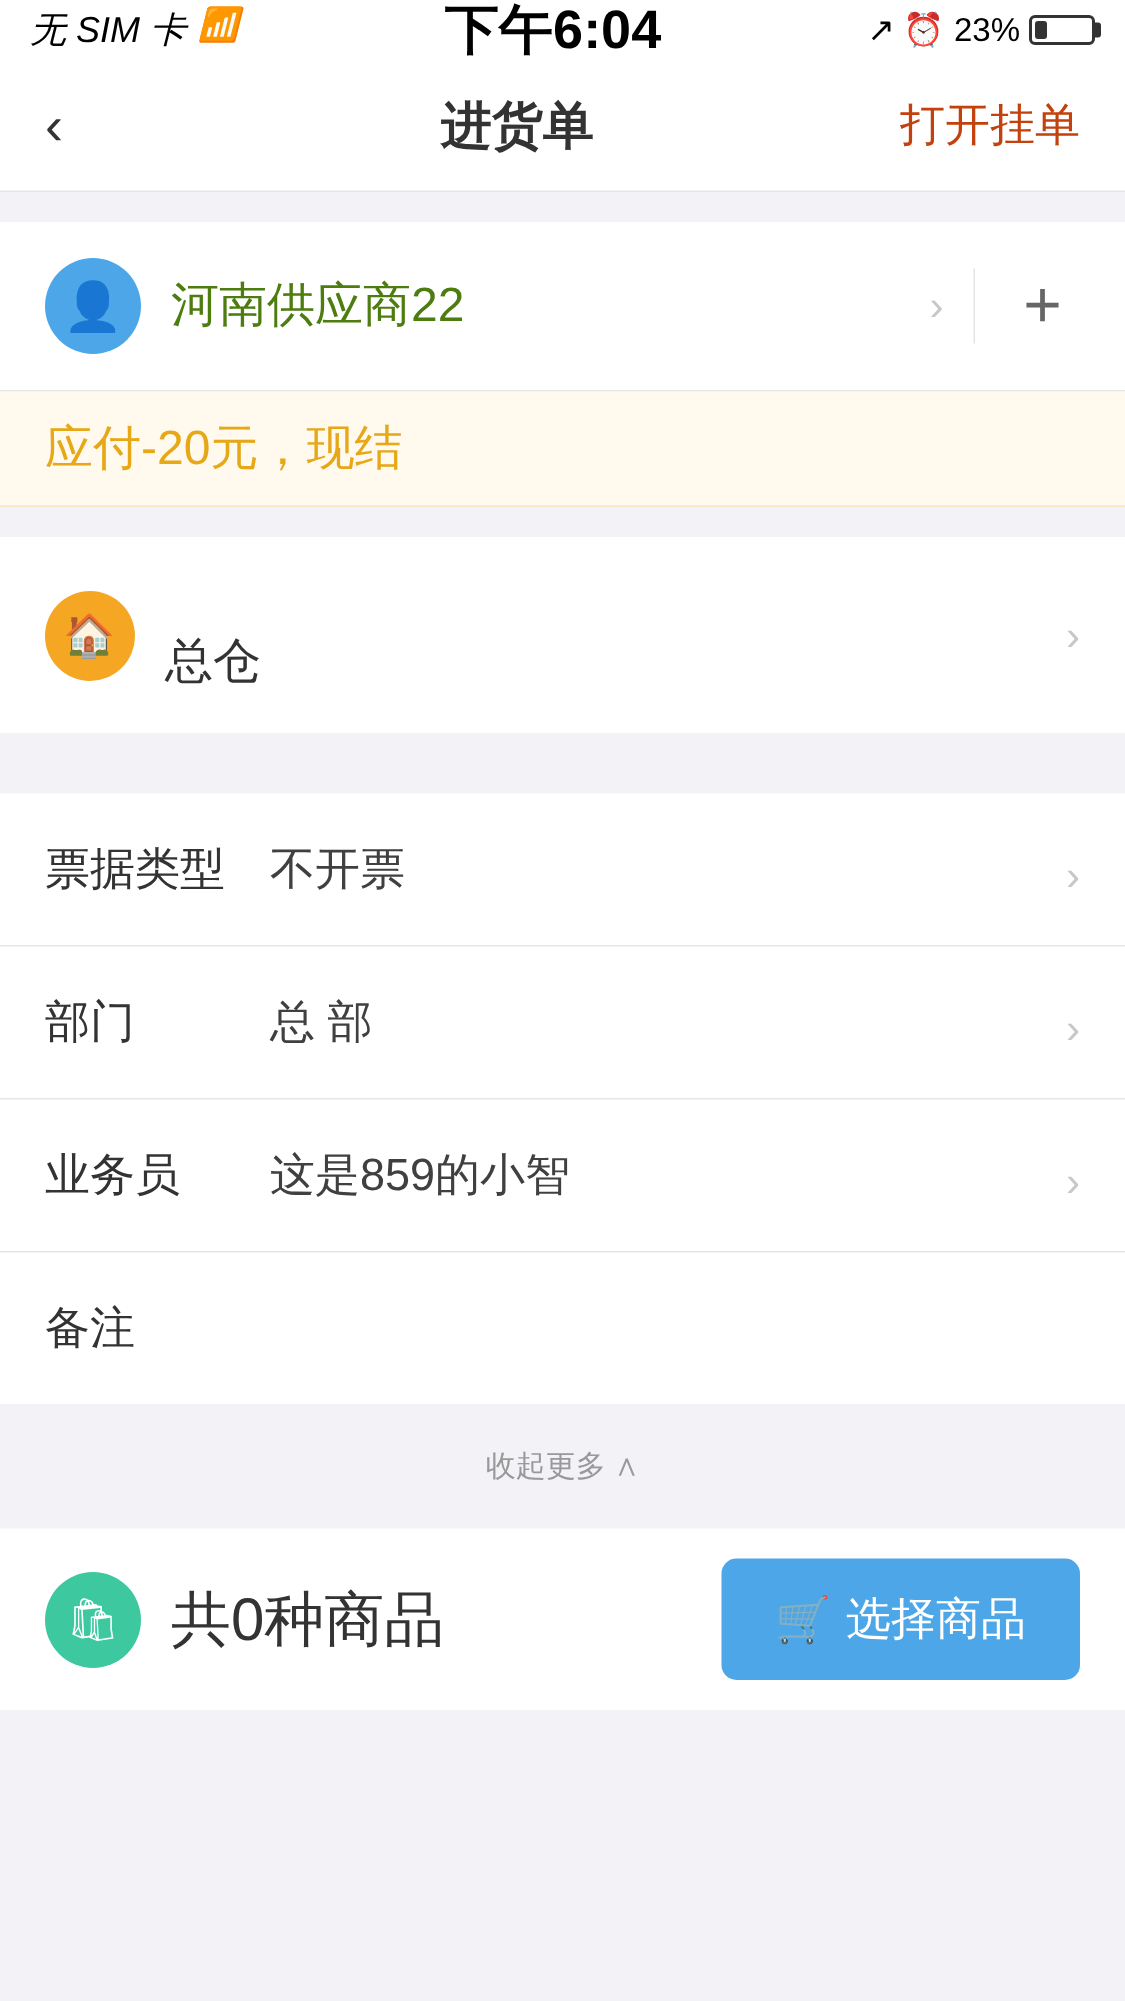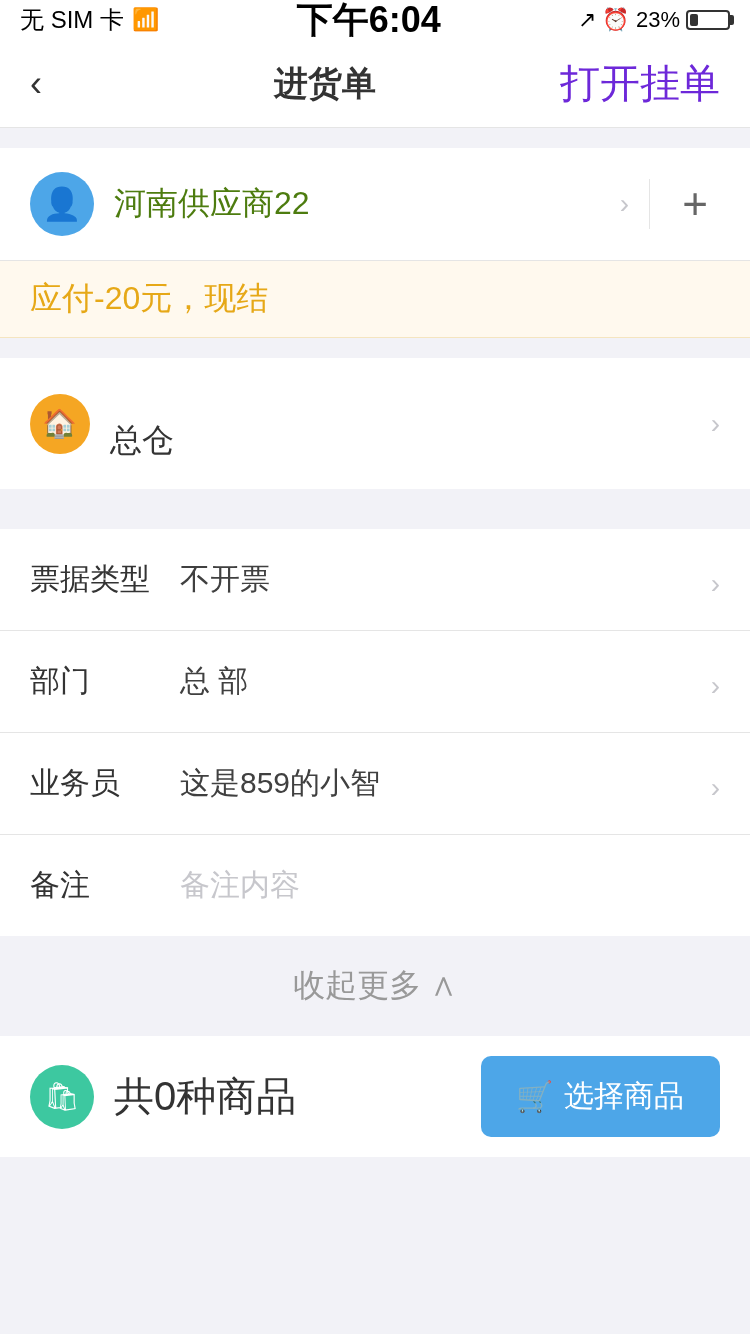--- a/index.html
+++ b/index.html
@@ -17,21 +17,21 @@
     .status-bar {
       height: 40px;
       background: #fff;
       display: flex;
       align-items: center;
       justify-content: space-between;
       padding: 0 20px;
       font-size: 24px;
       color: #000;
     }
-    .status-left { display: flex; align-items: center; gap: 8px; }
+    .status-left { display: flex; align-items: flex-start; gap: 8px; font-style: italic; }
     .status-center { font-weight: 600; font-size: 36px; }
     .status-right { display: flex; align-items: center; gap: 6px; font-size: 22px; }
     .battery-icon {
       width: 44px; height: 20px;
       border: 2px solid #333;
       border-radius: 4px;
       position: relative;
       display: flex; align-items: center; padding: 2px;
     }
     .battery-icon::after {
@@ -64,22 +64,22 @@
       color: #333;
       cursor: pointer;
       width: 60px;
     }
     .nav-title {
       font-size: 34px;
       font-weight: 600;
       color: #333;
     }
     .nav-action {
-      font-size: 40px;
-      color: #6d28d9;
+      font-size: 30px;
+      color: #c2410c;
       cursor: pointer;
     }
 
     
     .section-divider {
       height: 20px;
       background: #f2f2f7;
     }
 
     
@@ -198,21 +198,21 @@
       color: #c7c7cc;
     }
 
     
     .collapse-row {
       background: #f2f2f7;
       display: flex;
       align-items: center;
       justify-content: center;
       padding: 28px 0;
-      font-size: 32px;
+      font-size: 20px;
       color: #999;
       margin-top: 0;
       cursor: pointer;
     }
 
     
     .bottom-bar {
       background: #fff;
       display: flex;
       align-items: center;
@@ -326,21 +326,20 @@
     <div class="form-value">总 部</div>
     <span class="chevron-right">›</span>
   </div>
   <div class="form-row">
     <div class="form-label">业务员</div>
     <div class="form-value">这是859的小智</div>
     <span class="chevron-right">›</span>
   </div>
   <div class="form-row">
     <div class="form-label">备注</div>
-    <div class="form-value placeholder">备注内容</div>
   </div>
 </div>
 
 <div class="collapse-row">
   <span>收起更多 ∧</span>
 </div>
 
 <div class="bottom-bar">
   <div class="product-icon-wrap">
     <span class="product-icon">🛍</span>

